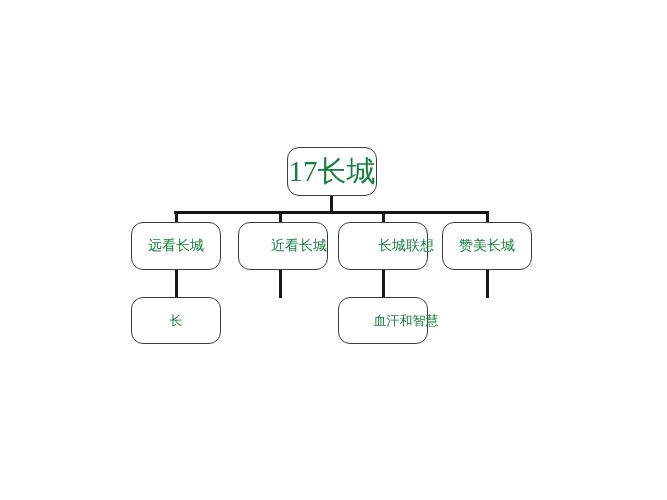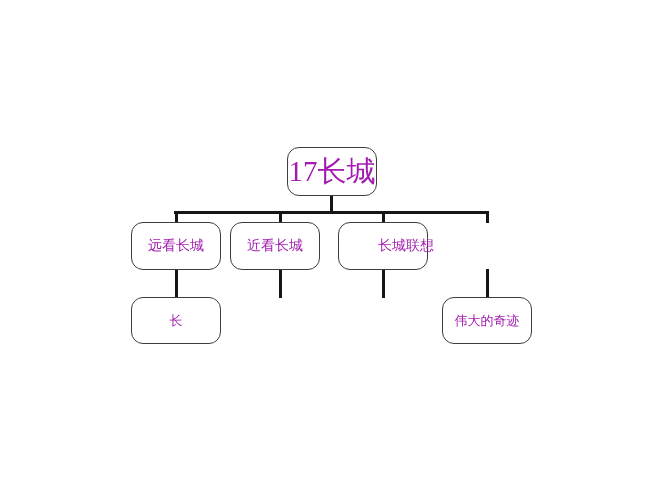--- a/index.html
+++ b/index.html
@@ -7,21 +7,21 @@
     padding: 0;
     background: #ffffff;
   }
   .page {
     position: relative;
     width: 533px;
     height: 500px;
     background: #ffffff;
     overflow: hidden;
     font-family: "Liberation Serif", "DejaVu Serif", serif;
-    color: #a21caf;
+    color: #15803d;
   }
   .node {
     position: absolute;
     background: #ffffff;
     border: 1.5px solid #3d3d3d;
     border-radius: 12px;
     display: flex;
     align-items: center;
     justify-content: center;
     box-sizing: border-box;
@@ -46,21 +46,21 @@
     font-size: 14px;
   }
   .leaf {
     top: 297px;
     width: 90px;
     height: 47px;
     font-size: 13px;
   }
   .leaf span { overflow: visible; }
   .col1 { left: 131px; }
-  .col2 { left: 230px; }
+  .col2 { left: 238px; justify-content: flex-end; }
   .col3 { left: 338px; padding-left: 46px; }
   .col4 { left: 442px; }
   .line {
     position: absolute;
     background: #161616;
   }
   .hline {
     left: 174px;
     top: 211px;
     width: 315px;
@@ -97,21 +97,24 @@
 
   <div class="node branch col1">
     <span>远看长城</span>
   </div>
   <div class="node branch col2">
     <span>近看长城</span>
   </div>
   <div class="node branch col3">
     <span>长城联想</span>
   </div>
+  <div class="node branch col4">
+    <span>赞美长城</span>
+  </div>
 
   <div class="node leaf col1">
     <span>长</span>
   </div>
-  <div class="node leaf col4">
-    <span>伟大的奇迹</span>
+  <div class="node leaf col3">
+    <span>血汗和智慧</span>
   </div>
 
 </div>
 
 </body></html>

